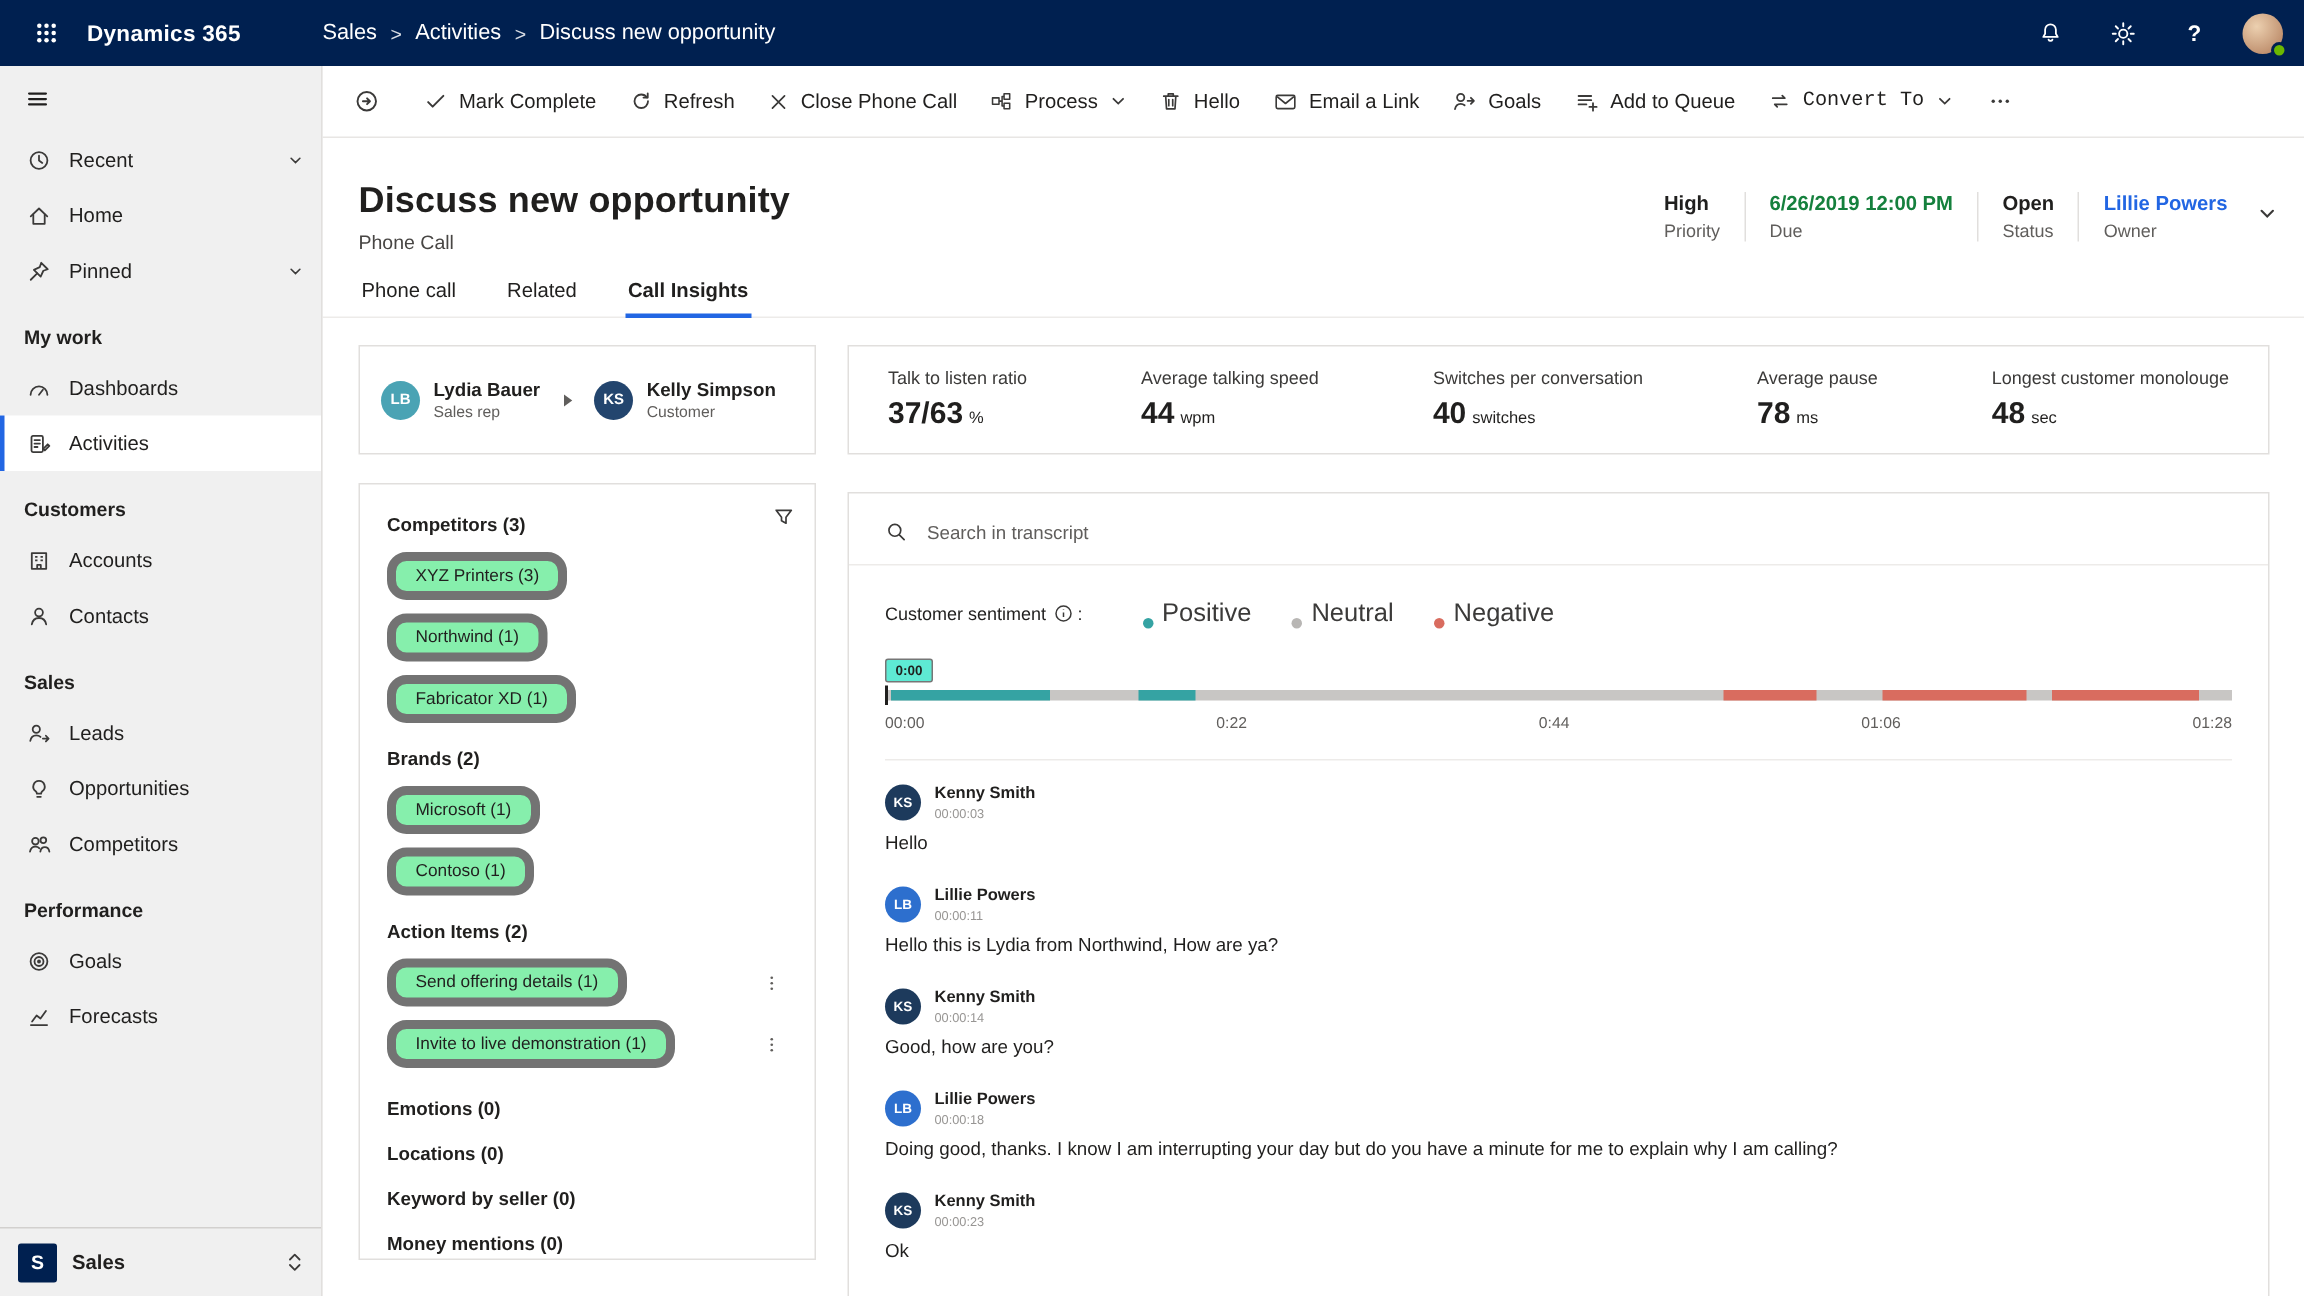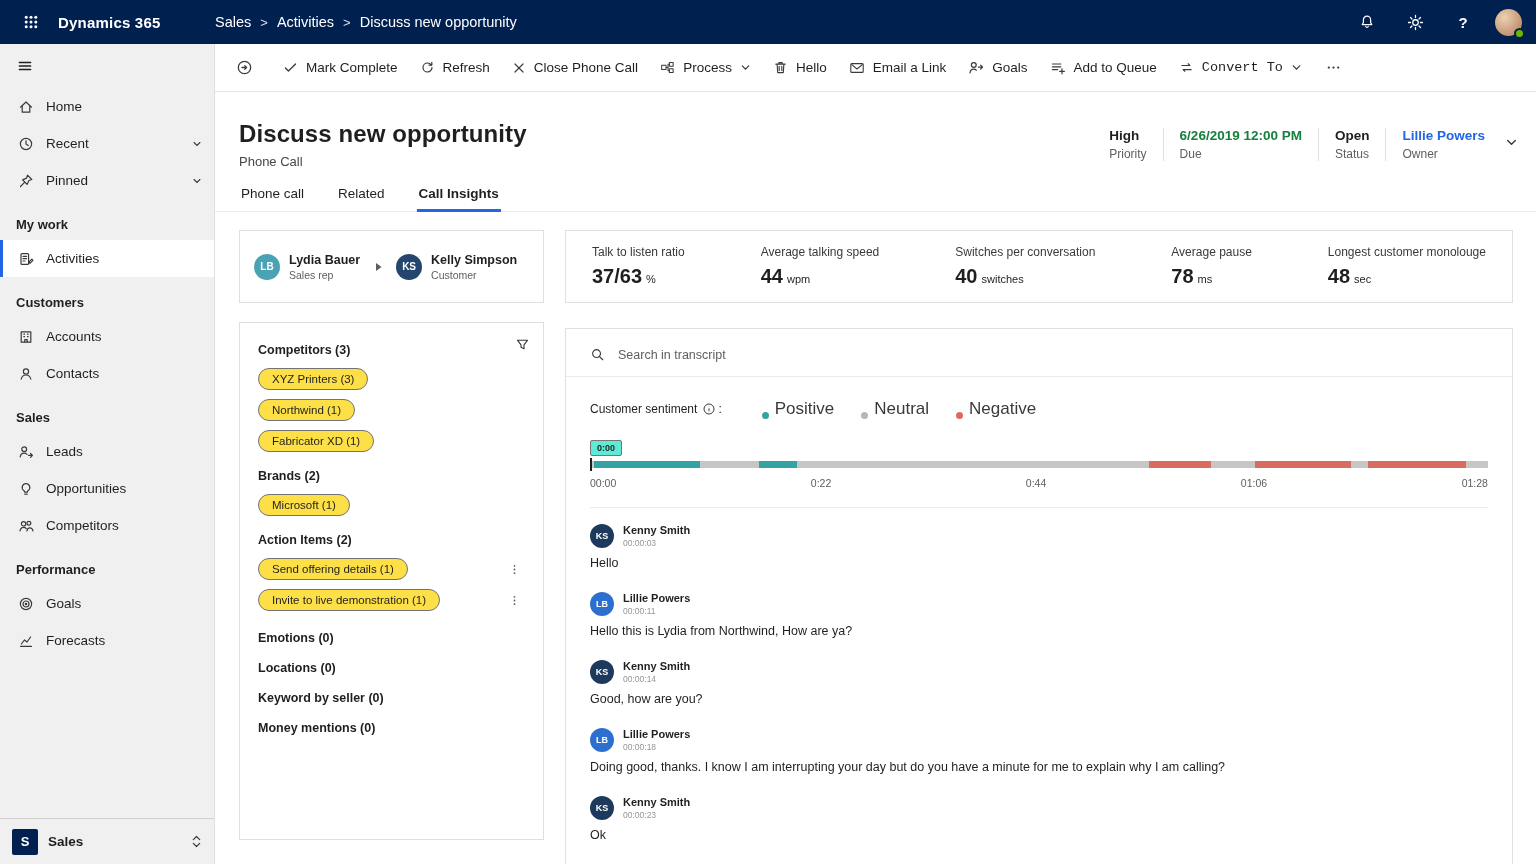--- a/index.html
+++ b/index.html
@@ -72,21 +72,21 @@
   .kpi-label{font-size:12px;color:#3b3a39;white-space:nowrap}
   .kpi-valrow{margin-top:6px;display:flex;align-items:baseline}
   .kpi-value{font-size:20px;font-weight:700}
   .kpi-unit{font-size:11px;font-weight:400;margin-left:4px}
 
   
   #insights{left:24px;top:230px;width:305px;height:518px;padding:18px 18px;overflow:hidden}
   .filter-btn{position:absolute;top:14px;right:13px;color:#3b3a39;cursor:pointer}
   .ins-title{font-size:12.5px;font-weight:700;margin:17px 0 11px}
   .ins-title.first{margin-top:2px}
-  .chip{display:inline-block;padding:4px 13px;border:1px solid #737373;border-radius:13px;font-size:11.5px;background:#fde047;cursor:pointer}
+  .chip{display:inline-block;padding:4px 13px;border:6px solid #737373;border-radius:13px;font-size:11.5px;background:#86efac;cursor:pointer}
   .chip-stack > div{margin-bottom:9px}
   .chip-row{display:flex;align-items:center;justify-content:space-between;margin-bottom:9px}
   .kebab{color:#605e5c;cursor:pointer;padding:2px 4px}
   .zero-list .ins-title{margin:0 0 16px}
 
   
   #transcriptCard{left:350px;top:236px;width:948px;height:542px;overflow:hidden}
   .search-row{display:flex;align-items:center;gap:13px;padding:18px 24px 14px;border-bottom:1px solid #edebe9;color:#3b3a39}
   .search-input{border:none;outline:none;font-size:12.5px;color:#201f1e;width:360px;background:transparent}
   .search-input::placeholder{color:#605e5c}
@@ -157,51 +157,58 @@
 </header>
 
 <aside class="sidebar">
   <div class="sb-burger">
     <svg width="16" height="16" viewBox="0 0 16 16" fill="none" stroke="currentColor" stroke-width="1.5" stroke-linecap="round">
         <path d="M2.4 4.4h11.2M2.4 8h11.2M2.4 11.6h11.2"></path>
       </svg>
   </div>
   <nav class="sb-nav">
     <div class="sb-item">
-      <svg width="16" height="16" viewBox="0 0 16 16" fill="none" stroke="currentColor" stroke-width="1.2" stroke-linecap="round" stroke-linejoin="round">
-          <path d="M2.5 8.2L8 3l5.5 5.2"></path>
-          <path d="M4.2 7v6.2h7.6V7"></path>
-        </svg>
-      <span>Home</span>
-    </div>
-    <div class="sb-item">
       <svg width="16" height="16" viewBox="0 0 16 16" fill="none" stroke="currentColor" stroke-width="1.2" stroke-linecap="round">
           <circle cx="8" cy="8" r="5.6"></circle>
           <path d="M8 4.8V8l2.2 1.6"></path>
         </svg>
       <span>Recent</span>
       <span class="sb-chev">
           <svg width="10" height="10" viewBox="0 0 12 12" fill="none" stroke="currentColor" stroke-width="1.3" stroke-linecap="round">
             <path d="M2.5 4.2L6 7.7l3.5-3.5"></path>
           </svg>
         </span>
     </div>
     <div class="sb-item">
       <svg width="16" height="16" viewBox="0 0 16 16" fill="none" stroke="currentColor" stroke-width="1.2" stroke-linecap="round" stroke-linejoin="round">
+          <path d="M2.5 8.2L8 3l5.5 5.2"></path>
+          <path d="M4.2 7v6.2h7.6V7"></path>
+        </svg>
+      <span>Home</span>
+    </div>
+    <div class="sb-item">
+      <svg width="16" height="16" viewBox="0 0 16 16" fill="none" stroke="currentColor" stroke-width="1.2" stroke-linecap="round" stroke-linejoin="round">
           <path d="M9.5 2.2l4.3 4.3-2.9 1-1.8 3.9-4.5-4.5 3.9-1.8z"></path>
           <path d="M6.8 9.2L2.5 13.5"></path>
         </svg>
       <span>Pinned</span>
       <span class="sb-chev">
           <svg width="10" height="10" viewBox="0 0 12 12" fill="none" stroke="currentColor" stroke-width="1.3" stroke-linecap="round">
             <path d="M2.5 4.2L6 7.7l3.5-3.5"></path>
           </svg>
         </span>
     </div>
     <div class="sb-section">My work</div>
+    <div class="sb-item">
+      <svg width="16" height="16" viewBox="0 0 16 16" fill="none" stroke="currentColor" stroke-width="1.2" stroke-linecap="round">
+          <path d="M2.4 12.2a5.6 5.6 0 1 1 11.2 0"></path>
+          <path d="M8 12.2l2.6-3.4"></path>
+        </svg>
+      <span>Dashboards</span>
+    </div>
     <div class="sb-item selected">
       <svg width="16" height="16" viewBox="0 0 16 16" fill="none" stroke="currentColor" stroke-width="1.2" stroke-linecap="round" stroke-linejoin="round">
           <rect x="3" y="2.6" width="7.6" height="10.8" rx="1"></rect>
           <path d="M5 5.4h3.6M5 7.7h3.6M5 10h2"></path>
           <path d="M10.8 11.2l3-3 1.1 1.1-3 3z"></path>
         </svg>
       <span>Activities</span>
     </div>
     <div class="sb-section">Customers</div>
     <div class="sb-item">
@@ -465,20 +472,21 @@
 
     <div><span class="chip">XYZ Printers (3)</span></div>
         <div><span class="chip">Northwind (1)</span></div>
         <div><span class="chip">Fabricator XD (1)</span></div>
       </div>
 
     <div class="ins-title">Brands (2)</div>
     <div class="chip-stack">
 
     <div><span class="chip">Microsoft (1)</span></div>
+        <div><span class="chip">Contoso (1)</span></div>
       </div>
 
     <div class="ins-title">Action Items (2)</div>
     <div>
 
     <div class="chip-row">
         <span class="chip">Send offering details (1)</span>
         <span class="kebab">
           <svg width="13" height="13" viewBox="0 0 16 16" fill="currentColor">
               <circle cx="8" cy="3.5" r="1.1"></circle>

